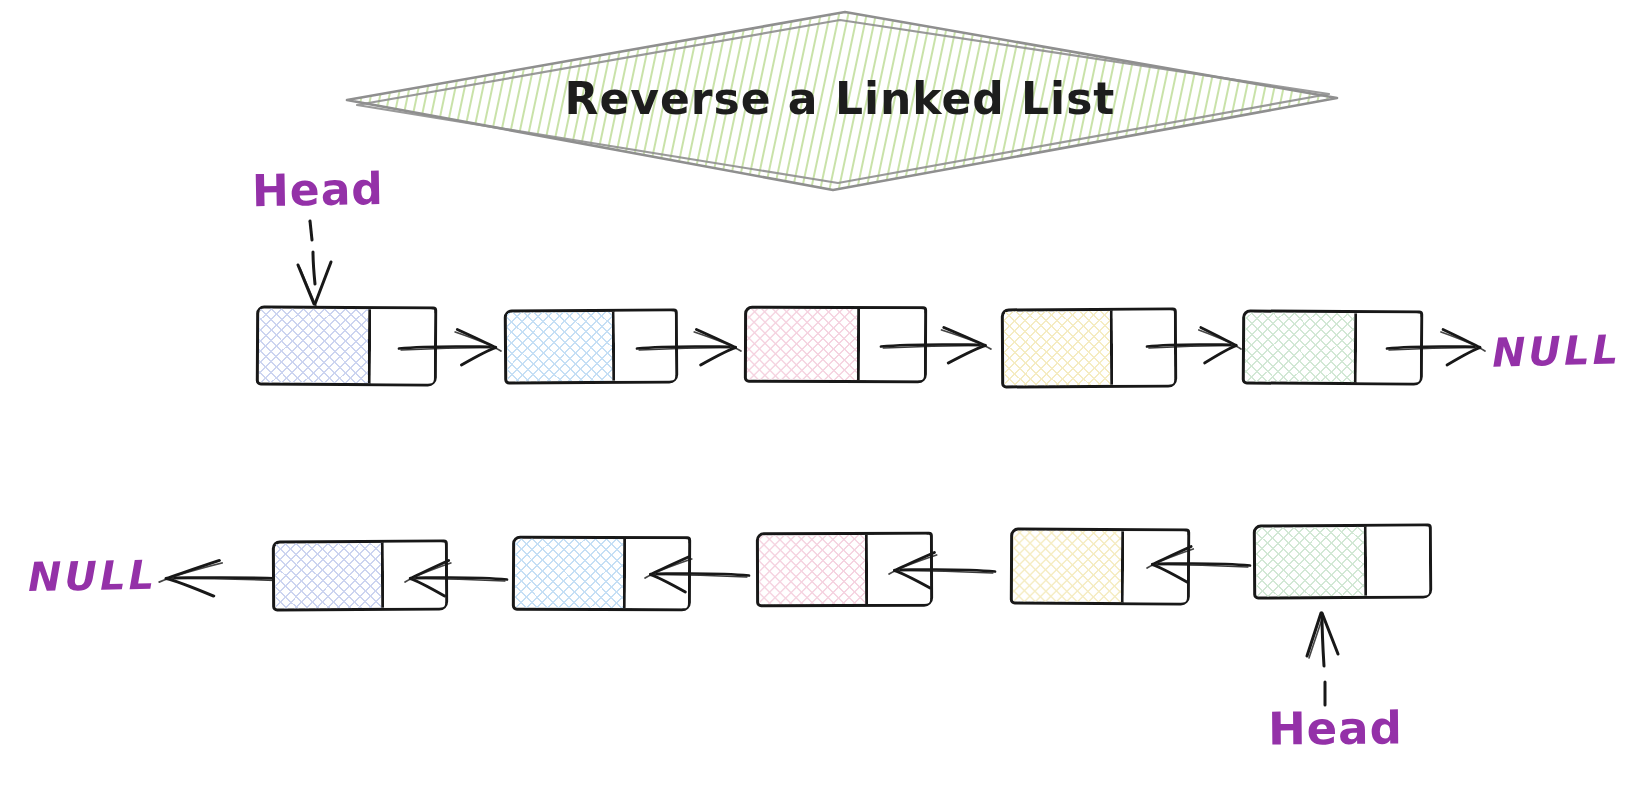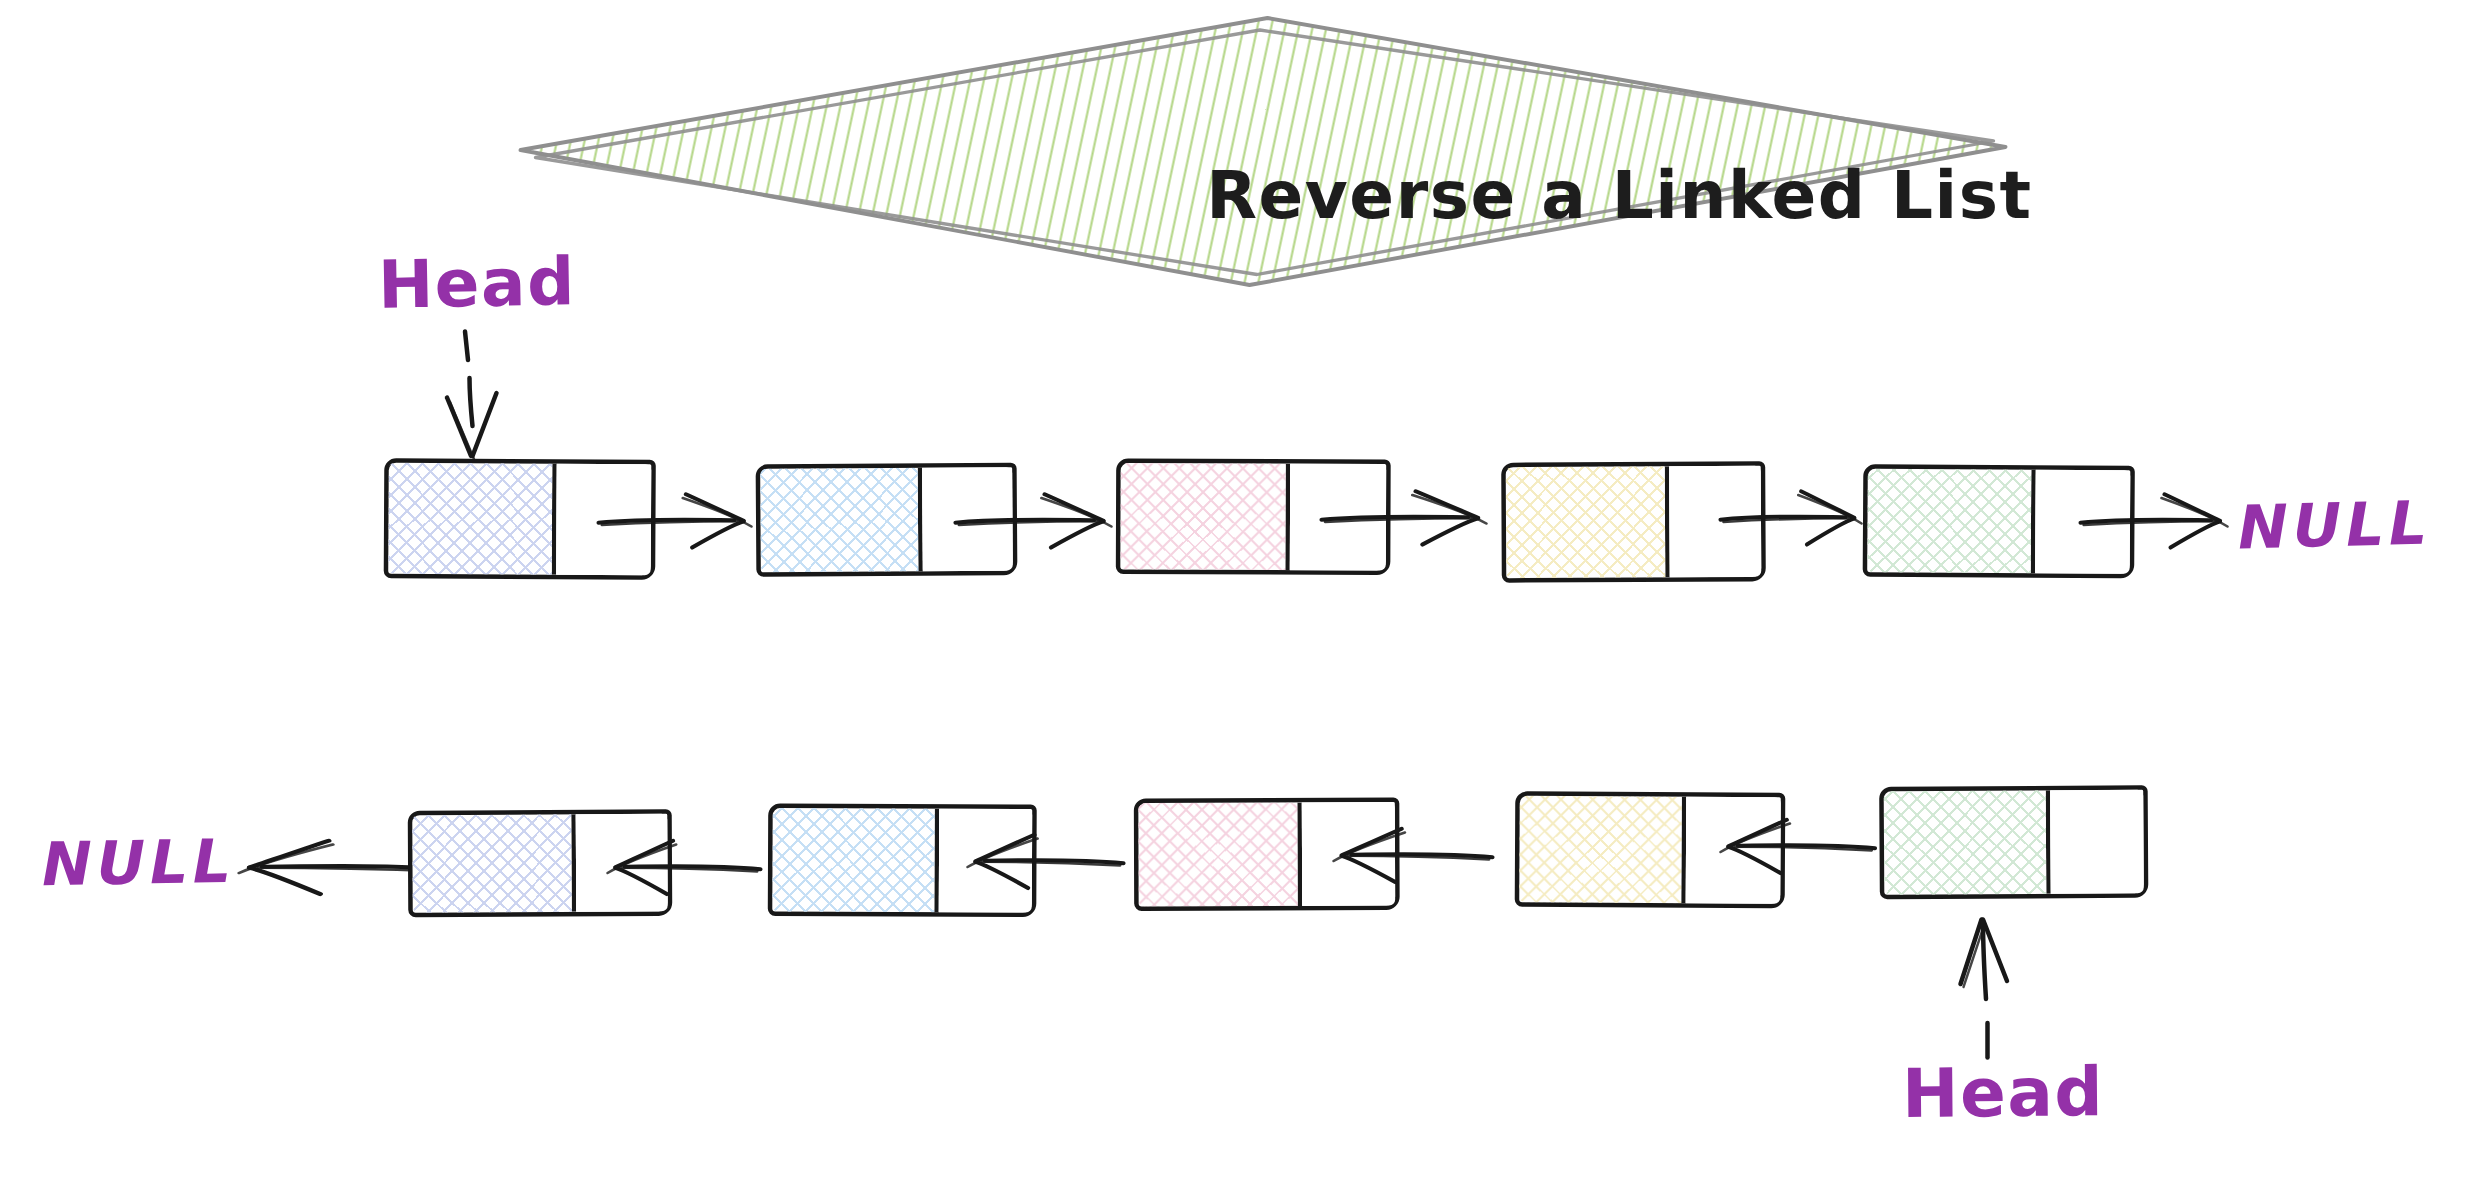--- a/index.html
+++ b/index.html
@@ -28,22 +28,22 @@
   .cell.ptr{flex:1;background:#fff;border-radius:0 4px 4px 0;}
   
   .hand-label{
     position:absolute;font-weight:bold;color:#9431a8;
     line-height:1;white-space:nowrap;letter-spacing:1px;
     transform:rotate(var(--tilt,0deg));
   }
   .null-label{font-style:italic;letter-spacing:3px;}
   .diagram-title{
     position:absolute;left:325px;top:77px;width:1030px;
-    text-align:right;font-size:44px;color:#1d1d1d;font-weight:bold;
-    letter-spacing:1px;line-height:1;margin-top:32px;
+    text-align:center;font-size:44px;color:#1d1d1d;font-weight:bold;
+    letter-spacing:1px;line-height:1;
   }
 </style>
 </head>
 <body>
 
 <div class="canvas">
 
   <svg width="0" height="0" style="position:absolute" aria-hidden="true">
     <defs>
       <g id="arr-right" stroke="#181818" stroke-width="2.7" fill="none" stroke-linecap="round">

